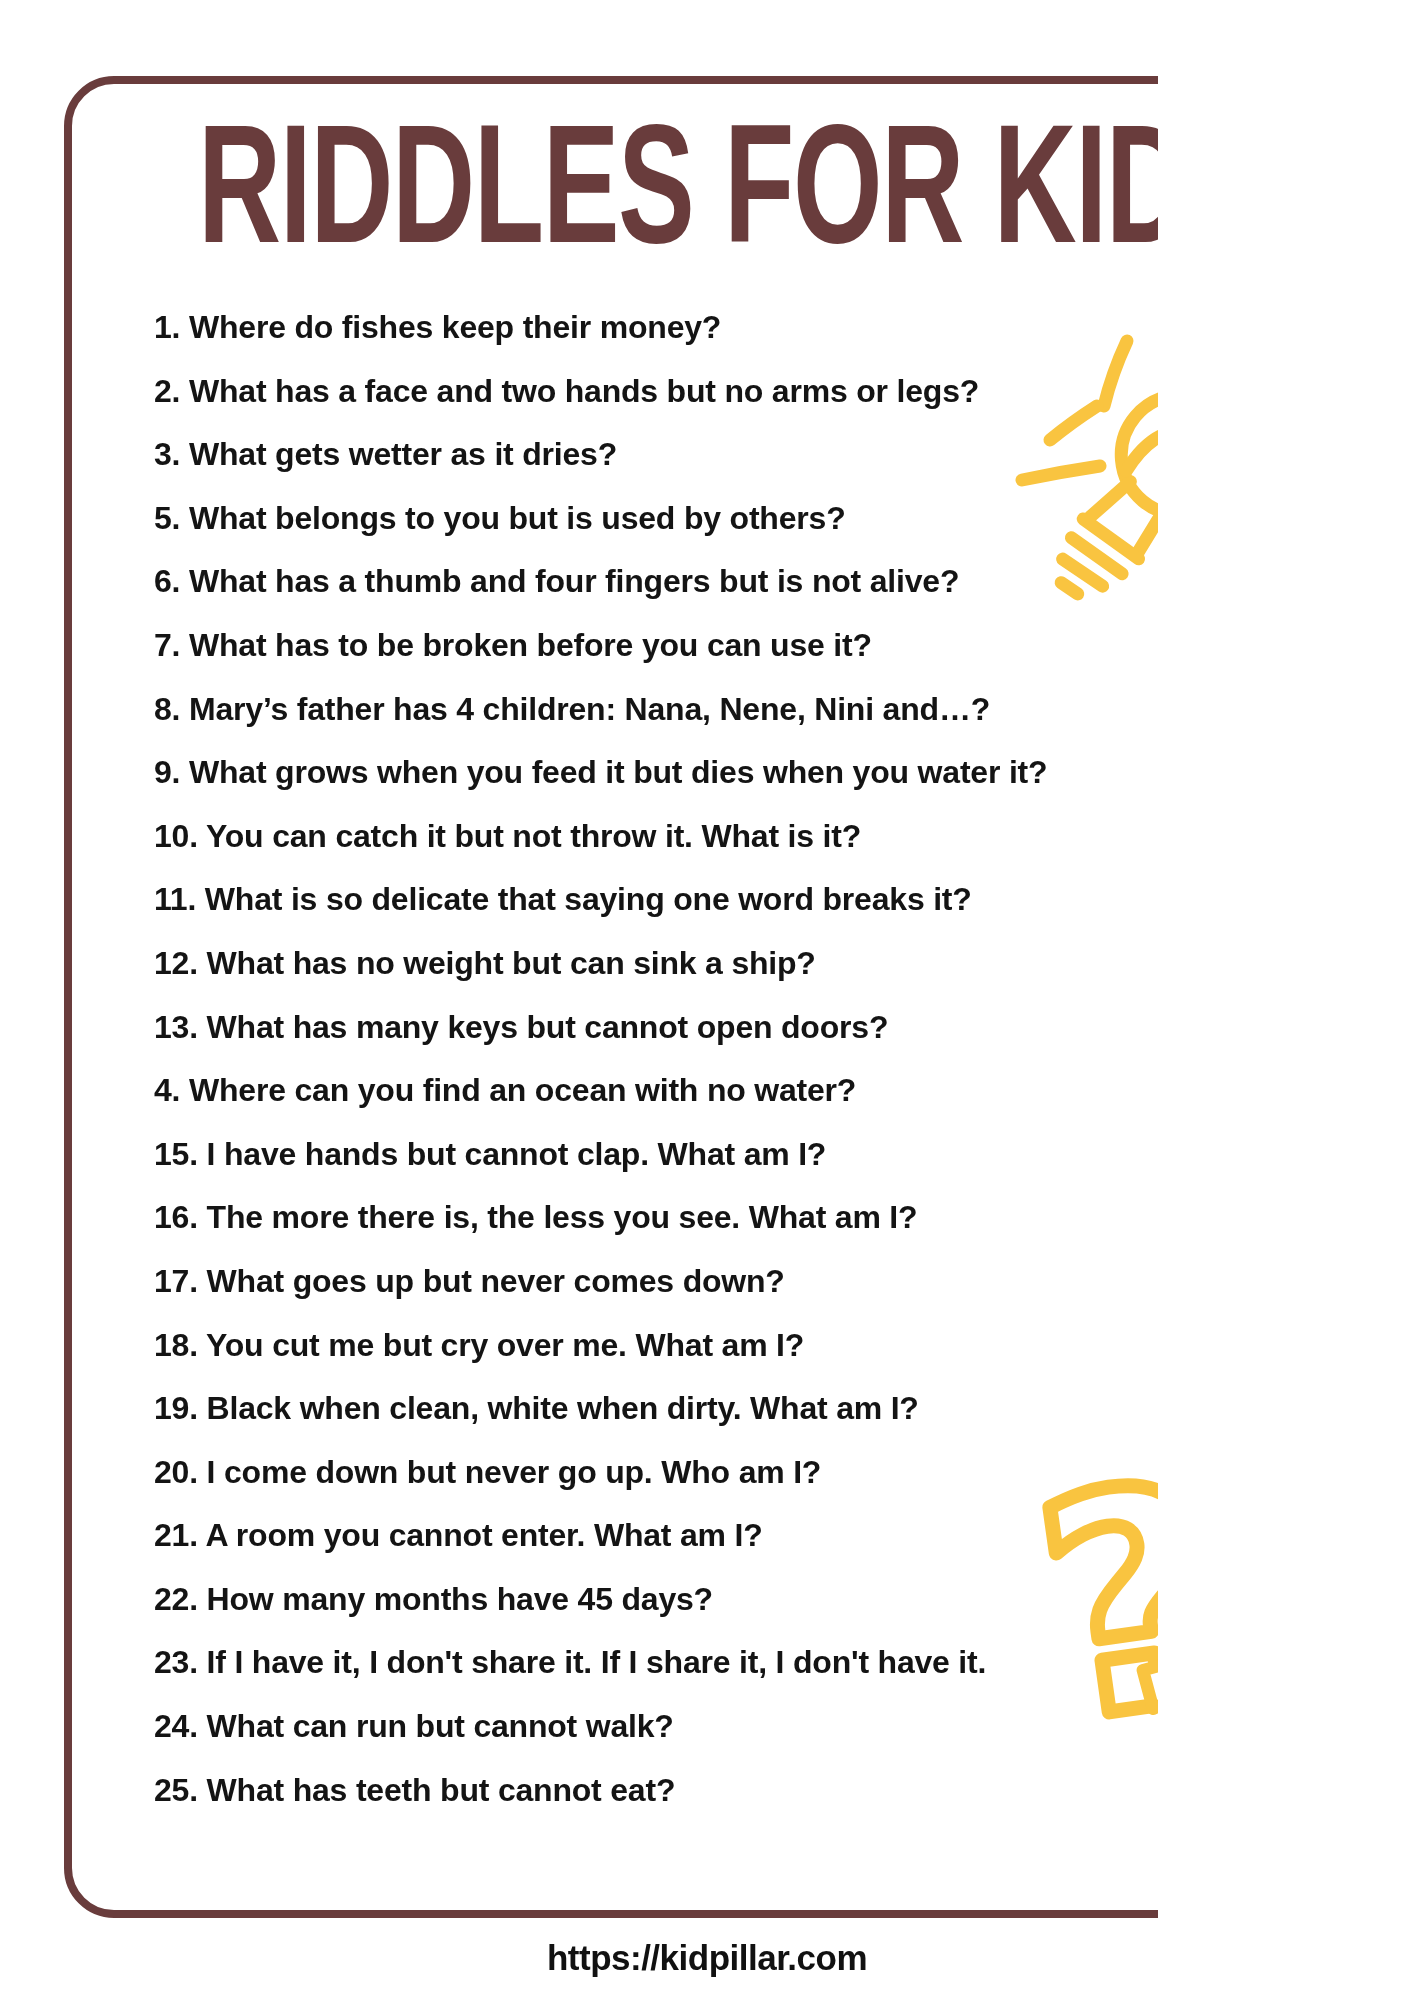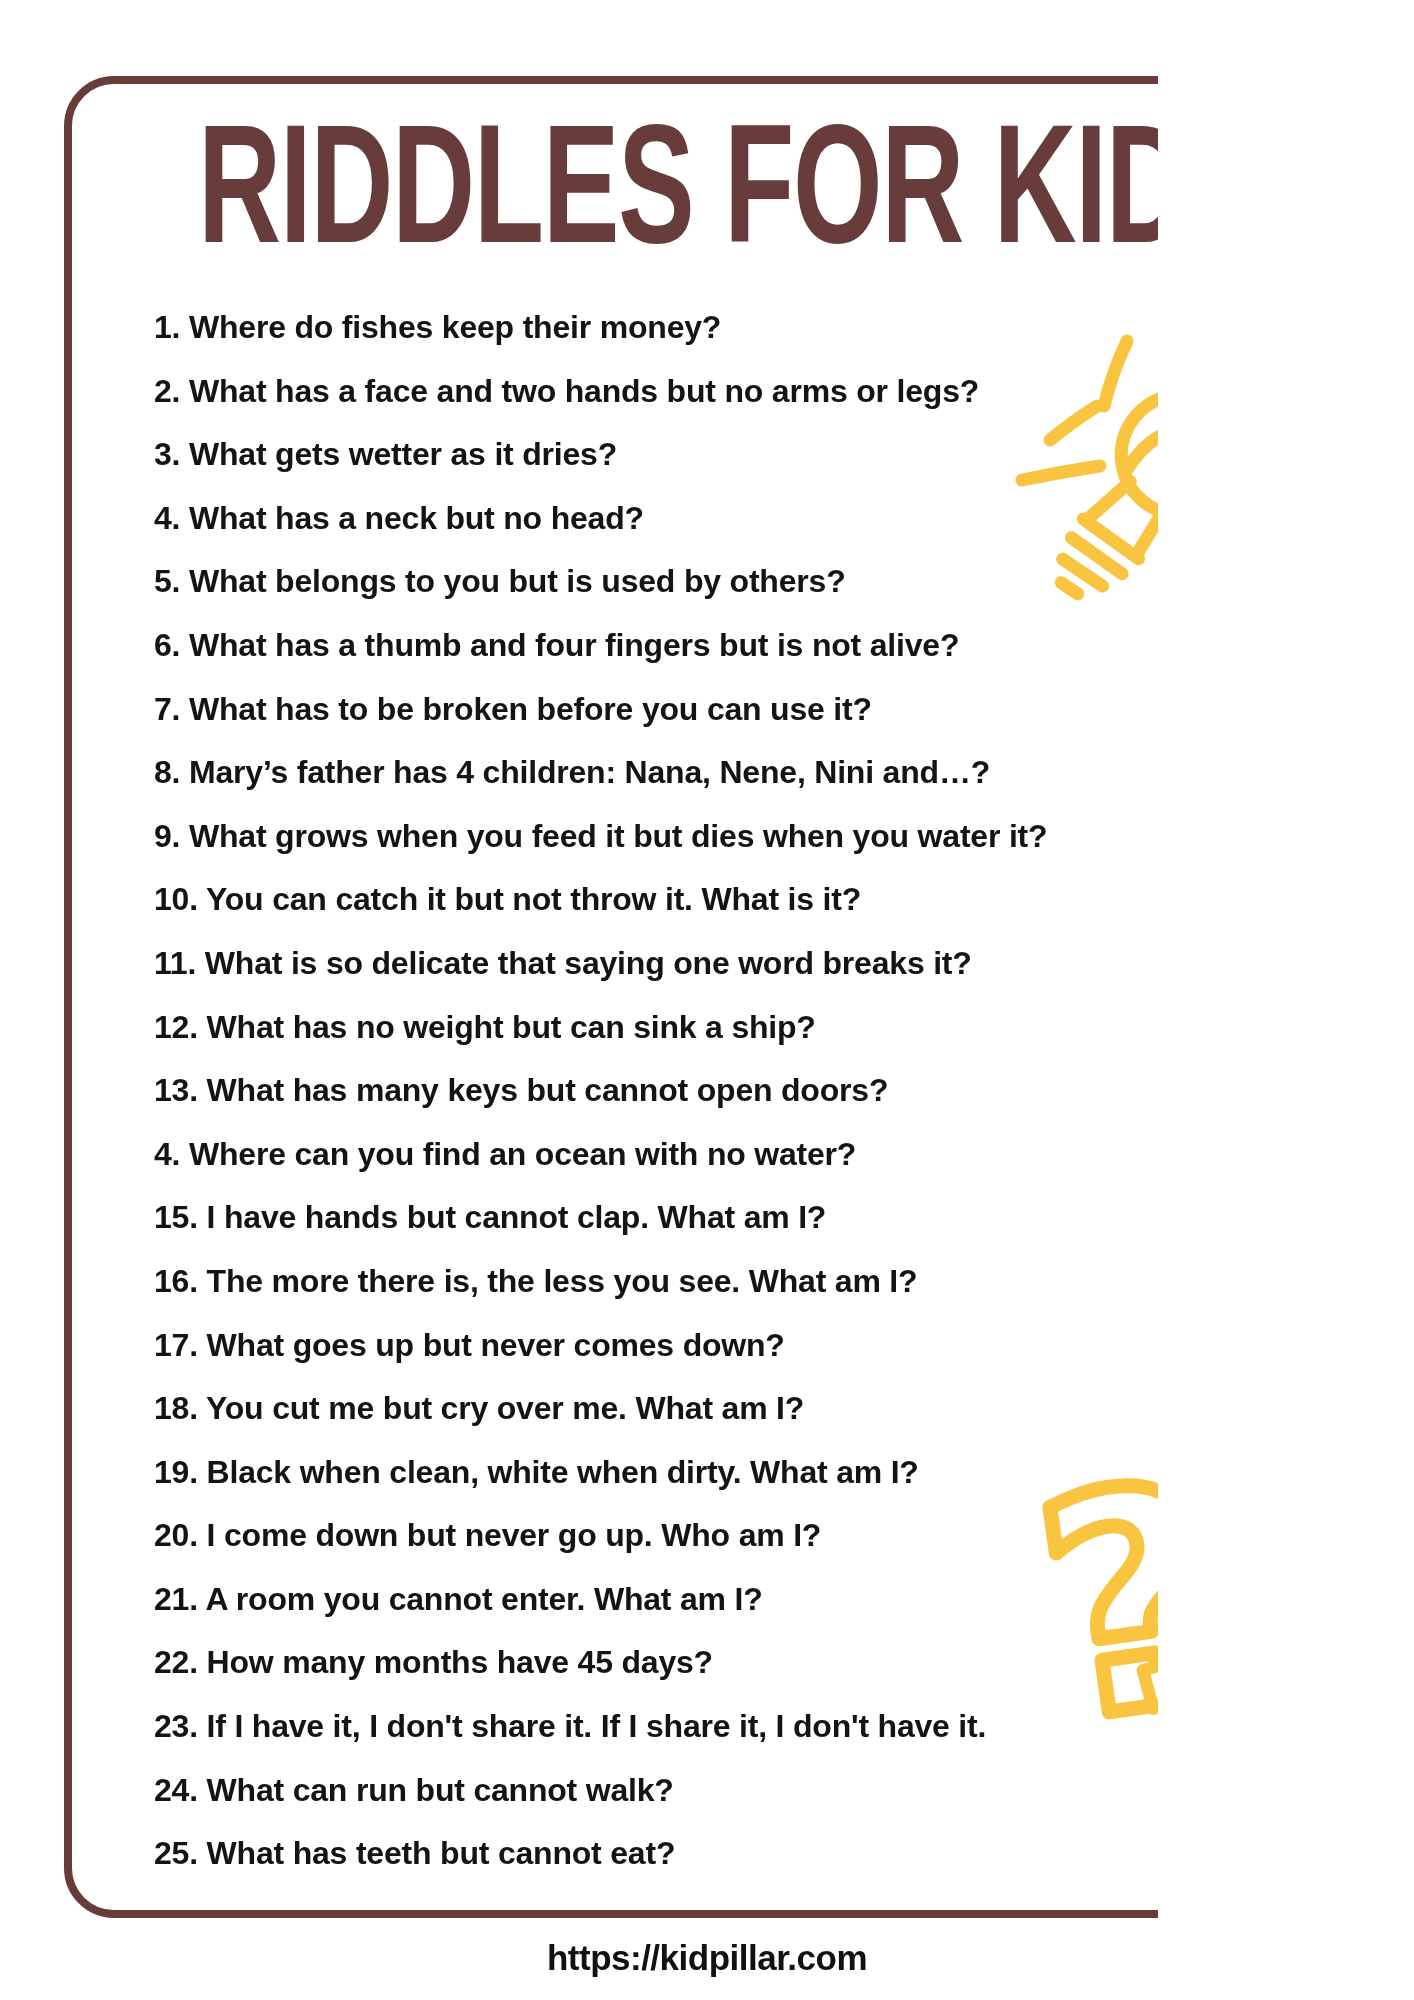--- a/index.html
+++ b/index.html
@@ -66,21 +66,20 @@
 <div class="canvas">
 
   <div class="page-border"></div>
 
   <h1 class="title">RIDDLES FOR KIDS</h1>
 
   <div class="riddles" id="riddle-list">
       <div class="riddle">1. Where do fishes keep their money?</div>
       <div class="riddle">2. What has a face and two hands but no arms or legs?</div>
       <div class="riddle">3. What gets wetter as it dries?</div>
-      <div class="riddle">4. What has a neck but no head?</div>
       <div class="riddle">5. What belongs to you but is used by others?</div>
       <div class="riddle">6. What has a thumb and four fingers but is not alive?</div>
       <div class="riddle">7. What has to be broken before you can use it?</div>
       <div class="riddle">8. Mary’s father has 4 children: Nana, Nene, Nini and…?</div>
       <div class="riddle">9. What grows when you feed it but dies when you water it?</div>
       <div class="riddle">10. You can catch it but not throw it. What is it?</div>
       <div class="riddle">11. What is so delicate that saying one word breaks it?</div>
       <div class="riddle">12. What has no weight but can sink a ship?</div>
       <div class="riddle">13. What has many keys but cannot open doors?</div>
       <div class="riddle">4. Where can you find an ocean with no water?</div>

